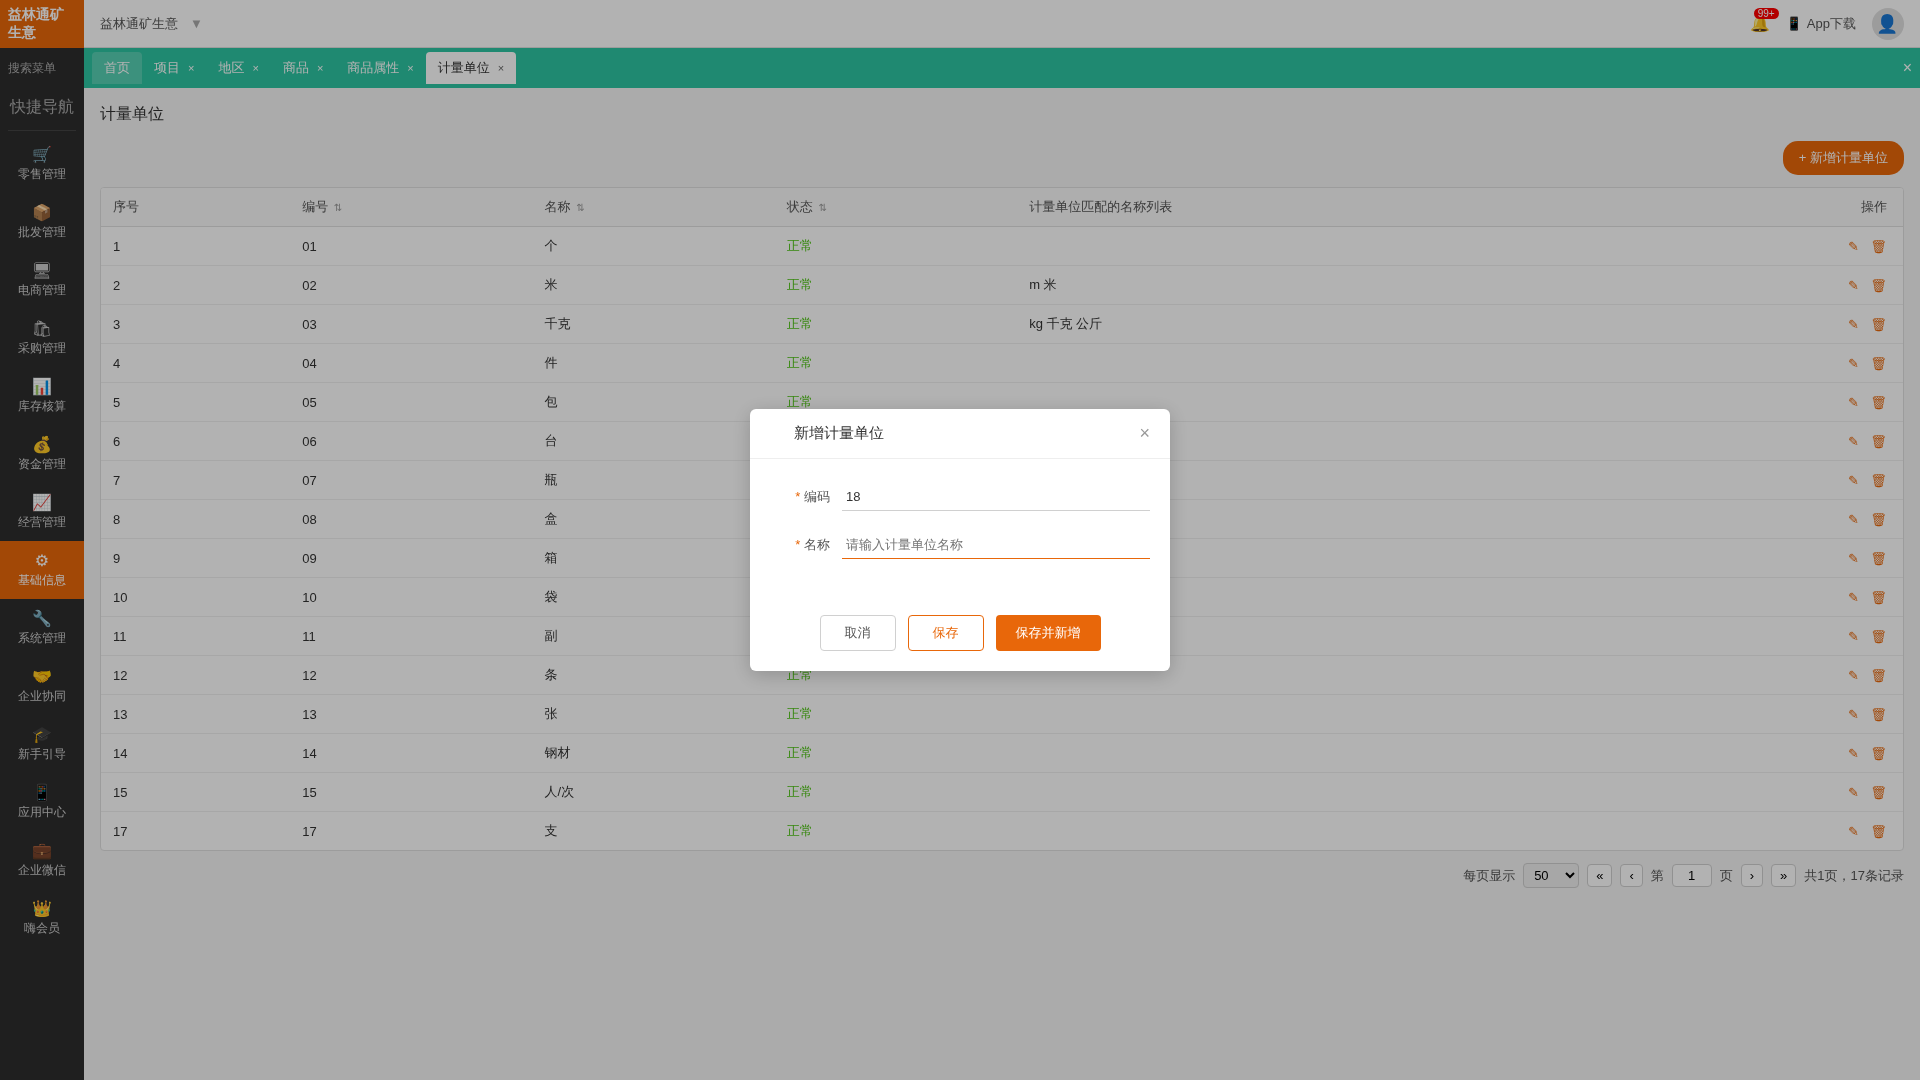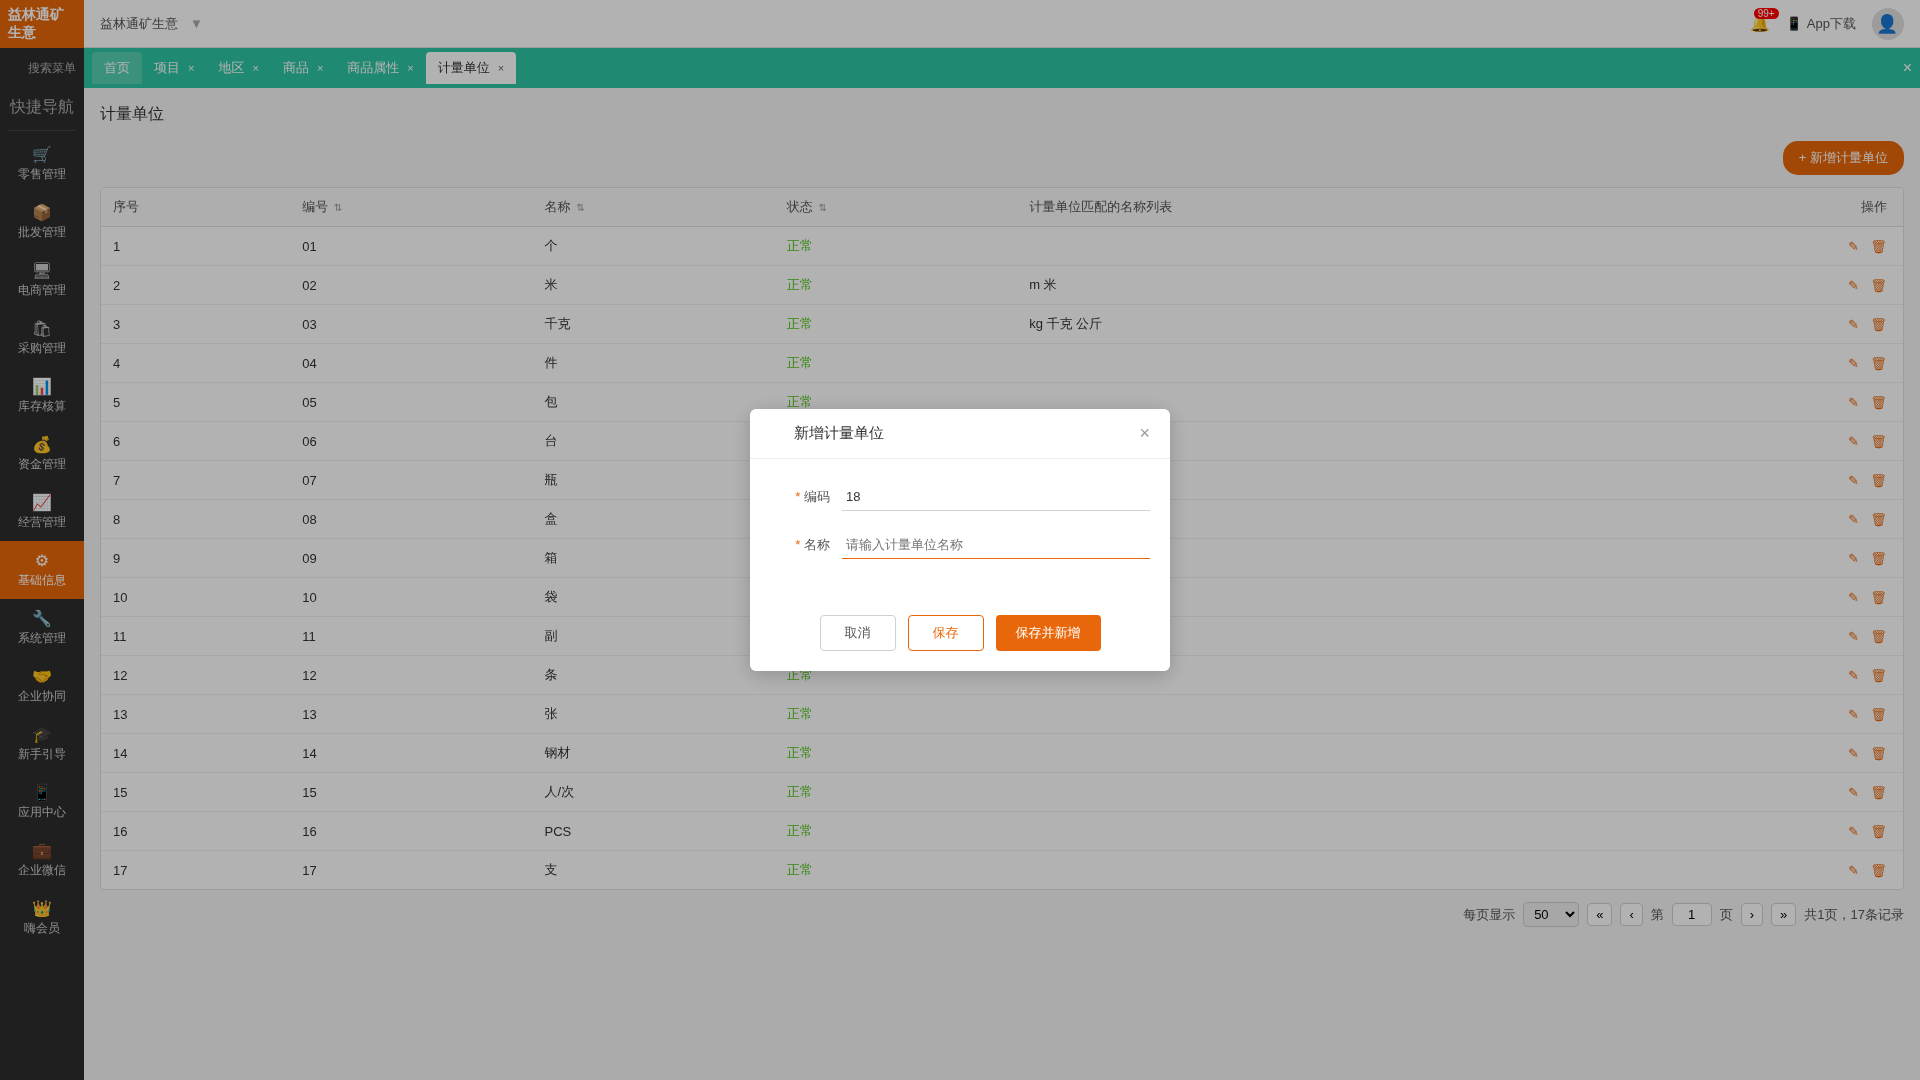--- a/index.html
+++ b/index.html
@@ -2,21 +2,21 @@
 <html><head>
   <meta charset="utf-8">
   <style>
     * { box-sizing: border-box; margin: 0; padding: 0; }
     body { font-family: "Microsoft YaHei", SimSun, sans-serif; font-size: 13px; background: #f0f0f0; display: flex; height: 1080px; width: 1920px; overflow: hidden; }
 
     
     .sidebar { width: 84px; background: #2d2d2d; display: flex; flex-direction: column; align-items: center; padding-top: 0; flex-shrink: 0; }
     .sidebar-logo { width: 100%; background: #e8670a; padding: 10px 8px; display: flex; align-items: center; justify-content: center; height: 48px; }
     .sidebar-logo-text { color: white; font-size: 14px; font-weight: bold; }
-    .sidebar-search-btn { width: 100%; background: none; border: none; color: #aaa; font-size: 12px; cursor: pointer; padding: 6px 4px; text-align: right; }
+    .sidebar-search-btn { width: 100%; background: none; border: none; color: #aaa; font-size: 12px; cursor: pointer; padding: 6px 4px; text-align: left; }
     .sidebar-nav-btn { width: 100%; background: none; border: none; color: #aaa; font-size: 16px; cursor: pointer; padding: 6px 4px; text-align: center; }
     .sidebar-item { width: 100%; padding: 10px 4px; text-align: center; color: #ccc; font-size: 12px; cursor: pointer; display: flex; flex-direction: column; align-items: center; gap: 2px; }
     .sidebar-item.active { background: #e8670a; color: white; }
     .sidebar-item-icon { font-size: 16px; }
     .sidebar-divider { width: 80%; height: 1px; background: #444; margin: 4px auto; }
 
     
     .main { flex: 1; display: flex; flex-direction: column; overflow: hidden; }
 
     
@@ -400,31 +400,20 @@
       <td>15</td>
       <td>人/次</td>
       <td><span class="status-normal">正常</span></td>
       <td></td>
       <td class="td-actions">
         <span class="action-edit">✎</span>
         <span class="action-delete">🗑</span>
       </td>
     </tr>
             <tr>
-      <td>16</td>
-      <td>16</td>
-      <td>PCS</td>
-      <td><span class="status-normal">正常</span></td>
-      <td></td>
-      <td class="td-actions">
-        <span class="action-edit">✎</span>
-        <span class="action-delete">🗑</span>
-      </td>
-    </tr>
-            <tr>
       <td>17</td>
       <td>17</td>
       <td>支</td>
       <td><span class="status-normal">正常</span></td>
       <td></td>
       <td class="td-actions">
         <span class="action-edit">✎</span>
         <span class="action-delete">🗑</span>
       </td>
     </tr>

